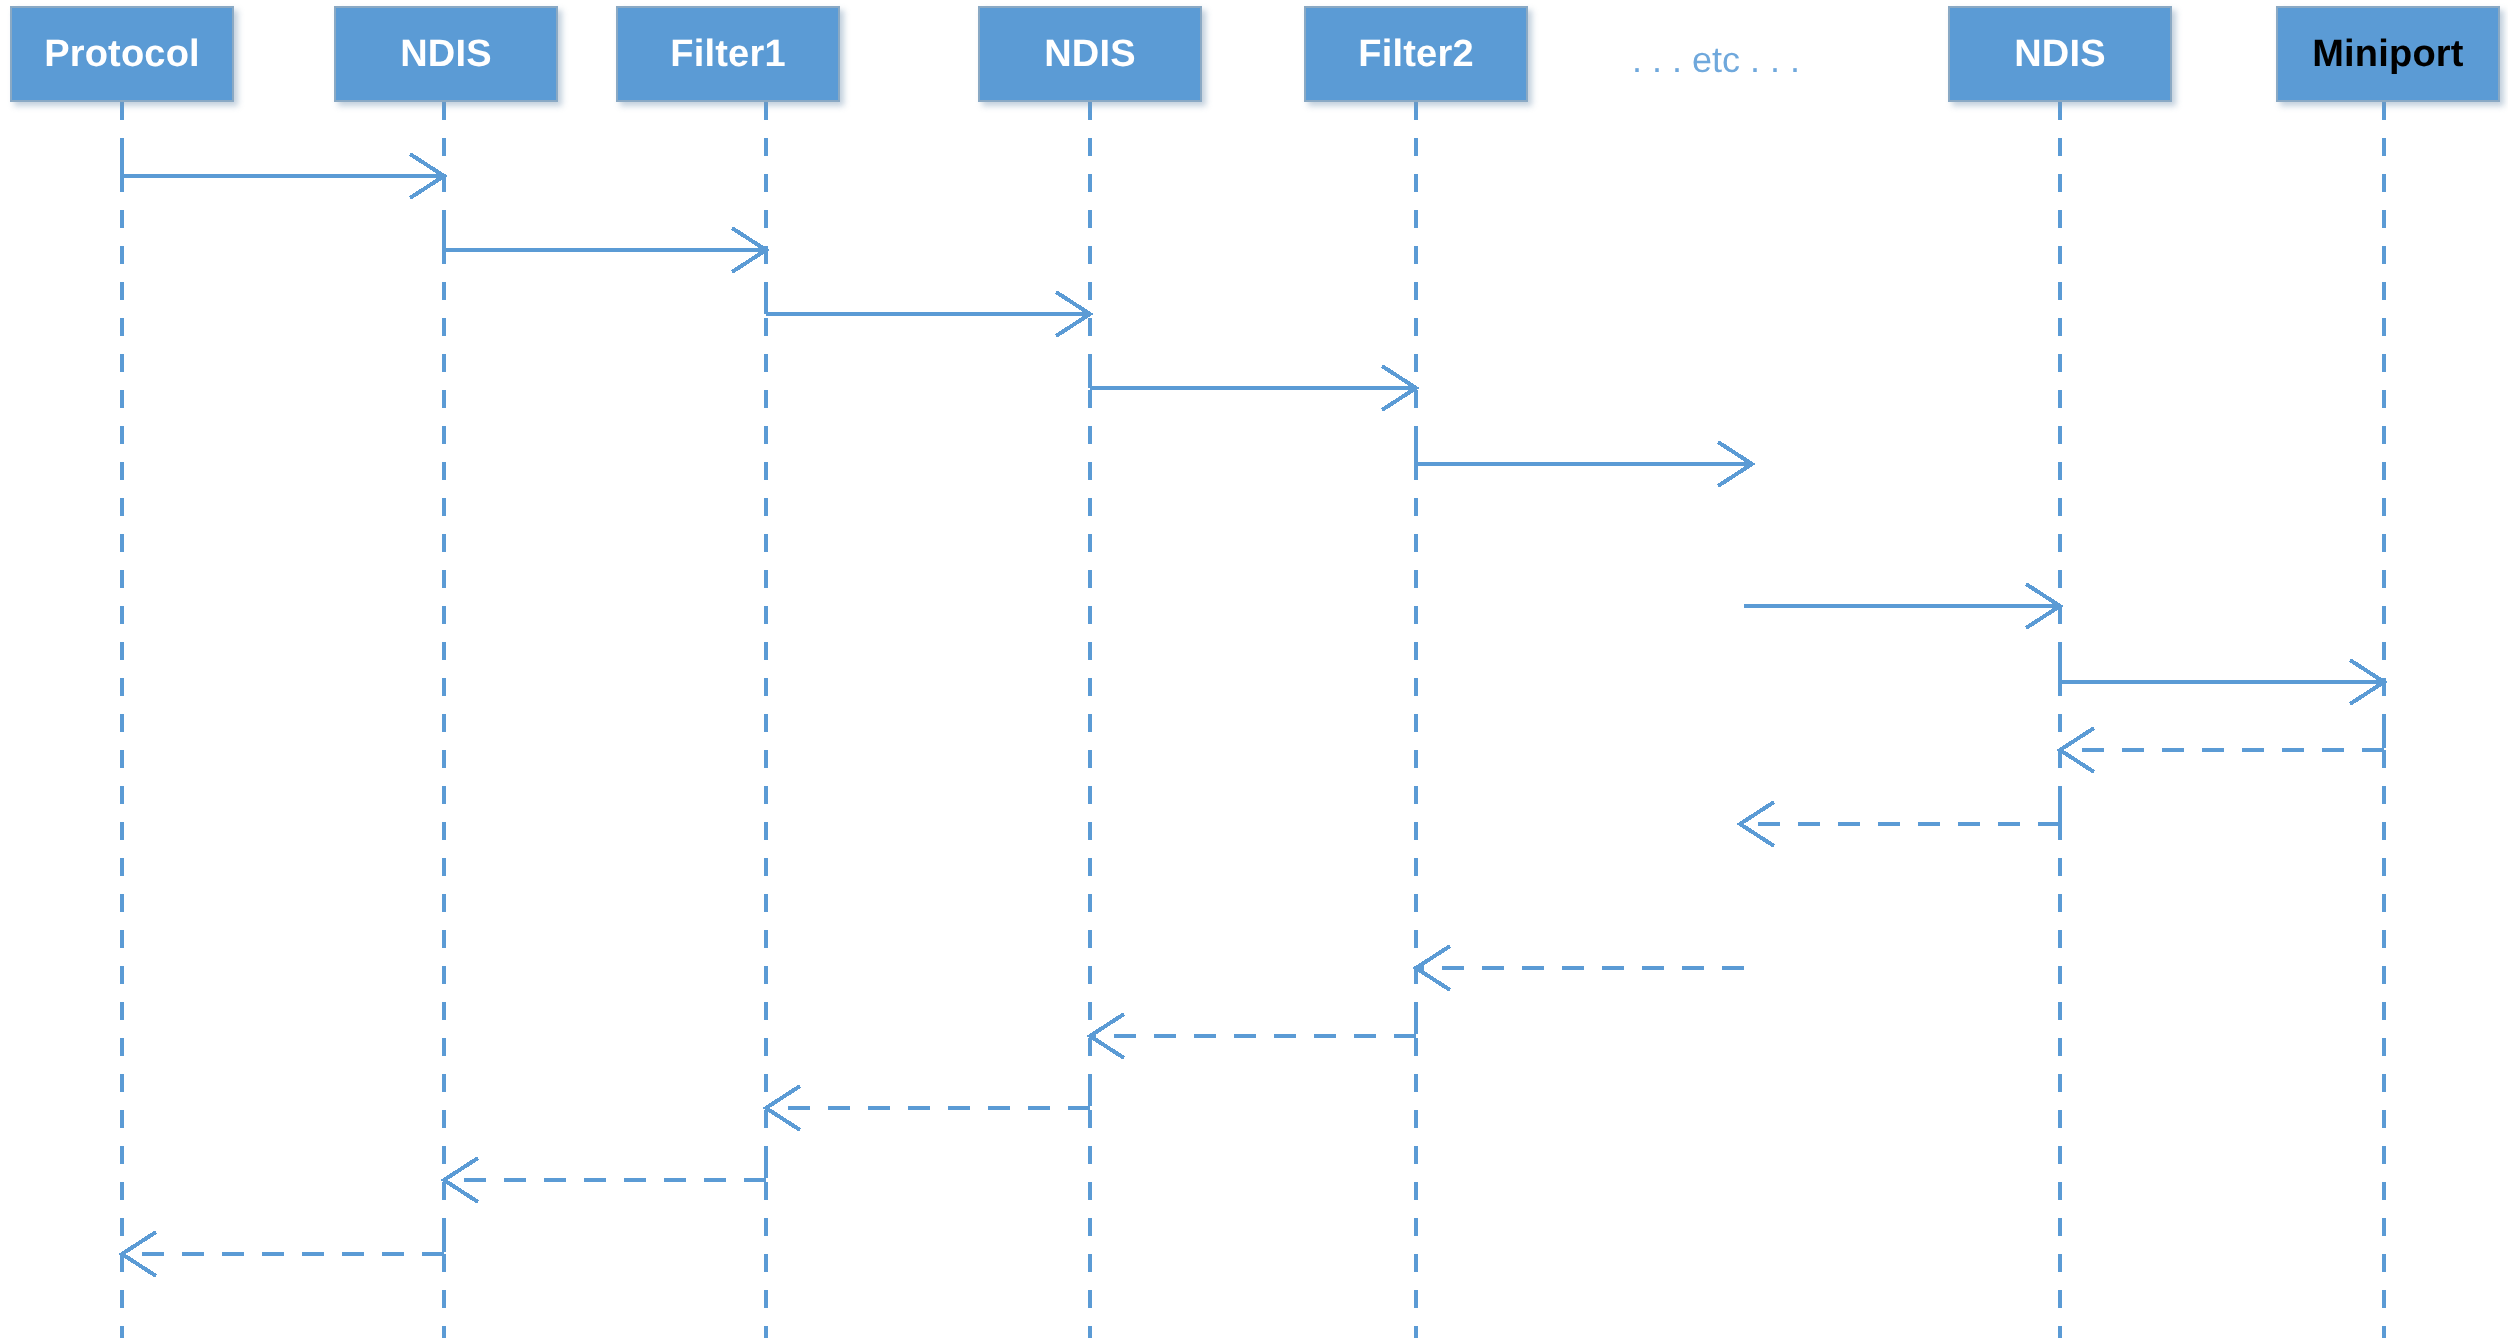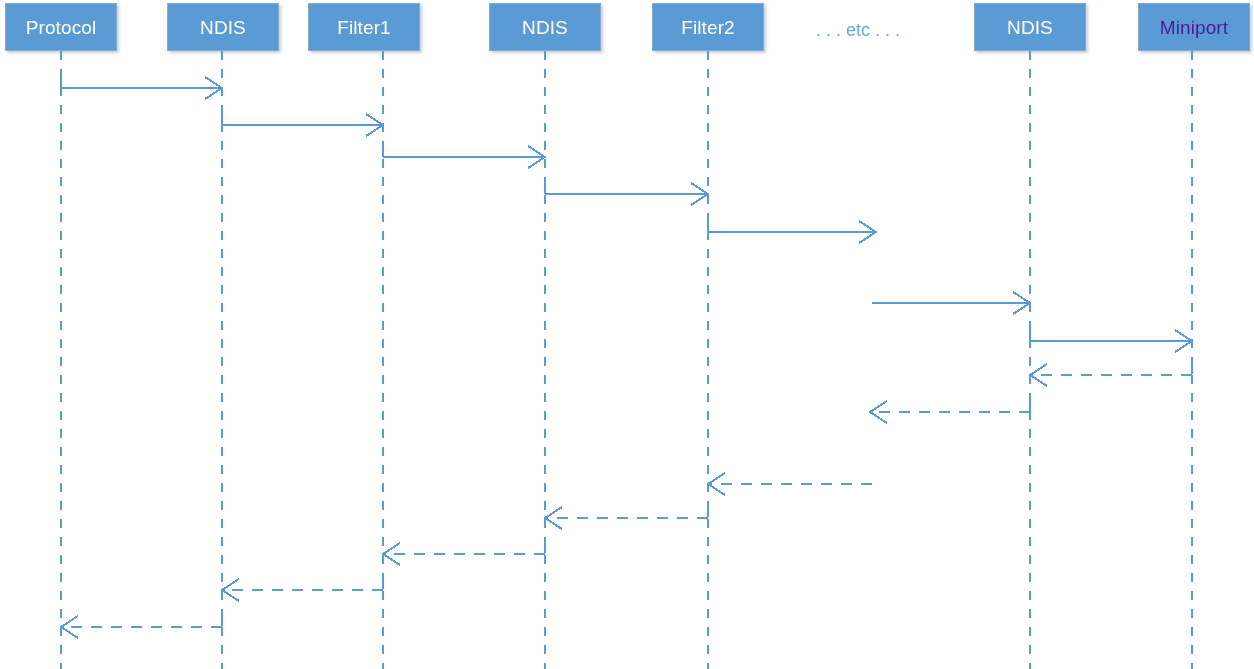--- a/index.html
+++ b/index.html
@@ -31,21 +31,21 @@
     background: #5b9bd5;
     border: 1px solid #8aa9c4;
     box-shadow: 2px 2px 3px rgba(120,150,180,0.45);
     display: flex;
     align-items: center;
     justify-content: center;
   }
   .lifeline-box-label {
     color: #ffffff;
     font-family: "Liberation Sans", sans-serif;
-    font-weight: normal;
+    font-weight: bold;
     font-size: 19px;
     line-height: 1;
     letter-spacing: 0.1px;
     white-space: nowrap;
   }
   .etc-label {
     position: absolute;
     color: #6fa8dc;
     font-family: "Liberation Sans", sans-serif;
     font-weight: normal;
@@ -155,19 +155,19 @@
       <div class="lifeline-box" style="left: 489px; top: 3px; width: 112px; height: 48px; background: rgb(91, 155, 213); border-color: rgb(138, 169, 196);">
         <span class="lifeline-box-label" style="color: rgb(255, 255, 255);">NDIS</span>
       </div>
       <div class="lifeline-box" style="left: 652px; top: 3px; width: 112px; height: 48px; background: rgb(91, 155, 213); border-color: rgb(138, 169, 196);">
         <span class="lifeline-box-label" style="color: rgb(255, 255, 255);">Filter2</span>
       </div>
       <div class="lifeline-box" style="left: 974px; top: 3px; width: 112px; height: 48px; background: rgb(91, 155, 213); border-color: rgb(138, 169, 196);">
         <span class="lifeline-box-label" style="color: rgb(255, 255, 255);">NDIS</span>
       </div>
       <div class="lifeline-box" style="left: 1138px; top: 3px; width: 112px; height: 48px; background: rgb(91, 155, 213); border-color: rgb(138, 169, 196);">
-        <span class="lifeline-box-label" style="color: #4c1d95;">Miniport</span>
+        <span class="lifeline-box-label" style="color: #000000;">Miniport</span>
       </div>
     </div>
 
   <div class="etc-label" id="etc-label" style="left: 858px; top: 30px; color: rgb(111, 168, 220); text-align: right;">. . . etc . . .</div>
 
 </div>
 
 </body></html>

